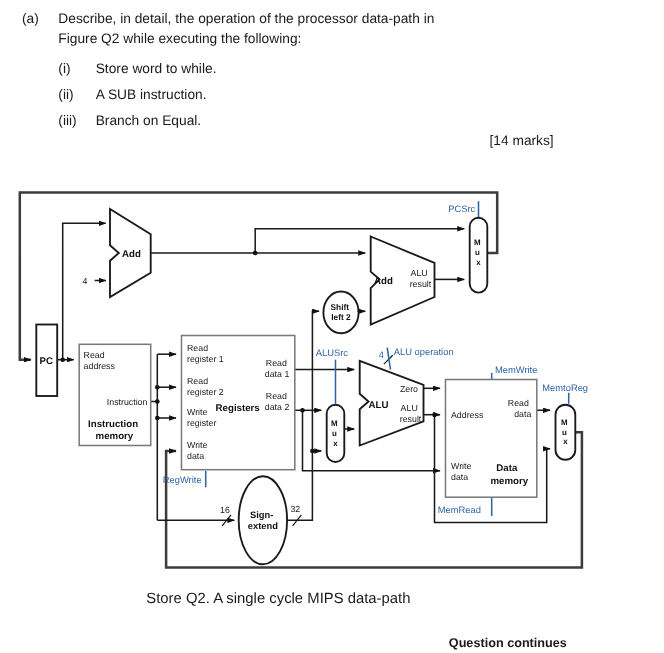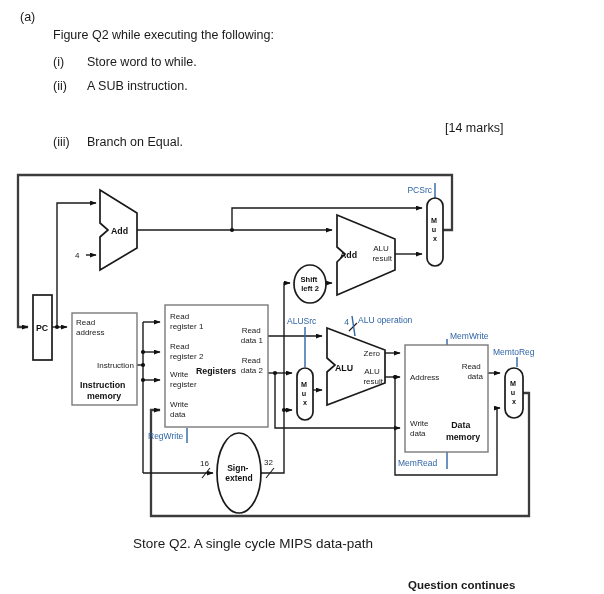--- a/index.html
+++ b/index.html
@@ -21,29 +21,30 @@
   .boxb{fill:none;stroke:#1a1a1a;stroke-width:1.7;}
   .bluetick{stroke:#2e64a5;stroke-width:1.4;fill:none;}
   .slash{stroke:#1a1a1a;stroke-width:1.1;fill:none;}
 </style>
 </head>
 <body>
 
 <div id="page">
 
   <div class="abs qtext" style="left:20px;top:8px;">(a)</div>
+  <div class="abs qtext" style="left:53px;top:8px;">Describe, in detail, the operation of the processor data-path in</div>
   <div class="abs qtext" style="left:53px;top:26px;">Figure Q2 while executing the following:</div>
 
   <div class="abs qtext" style="left:53px;top:53px;">
     <span class="item-num">(i)</span><span>Store word to while.</span>
   </div>
   <div class="abs qtext" style="left:53px;top:77px;">
     <span class="item-num">(ii)</span><span>A SUB instruction.</span>
   </div>
-  <div class="abs qtext" style="left:53px;top:101px;margin-top:32px;">
+  <div class="abs qtext" style="left:53px;top:101px;">
     <span class="item-num">(iii)</span><span>Branch on Equal.</span>
   </div>
 
   <div class="abs qtext" style="left:433px;top:119px;padding-left:12px;">[14 marks]</div>
 
   <svg class="abs" style="left:0;top:165px;" width="604" height="360" viewBox="0 0 604 360">
     <defs>
       <marker id="ah" markerWidth="7" markerHeight="5" refX="6.3" refY="2.5" orient="auto" markerUnits="userSpaceOnUse">
         <path d="M0,0 L7,2.5 L0,5 Z" fill="#111"></path>
       </marker>

